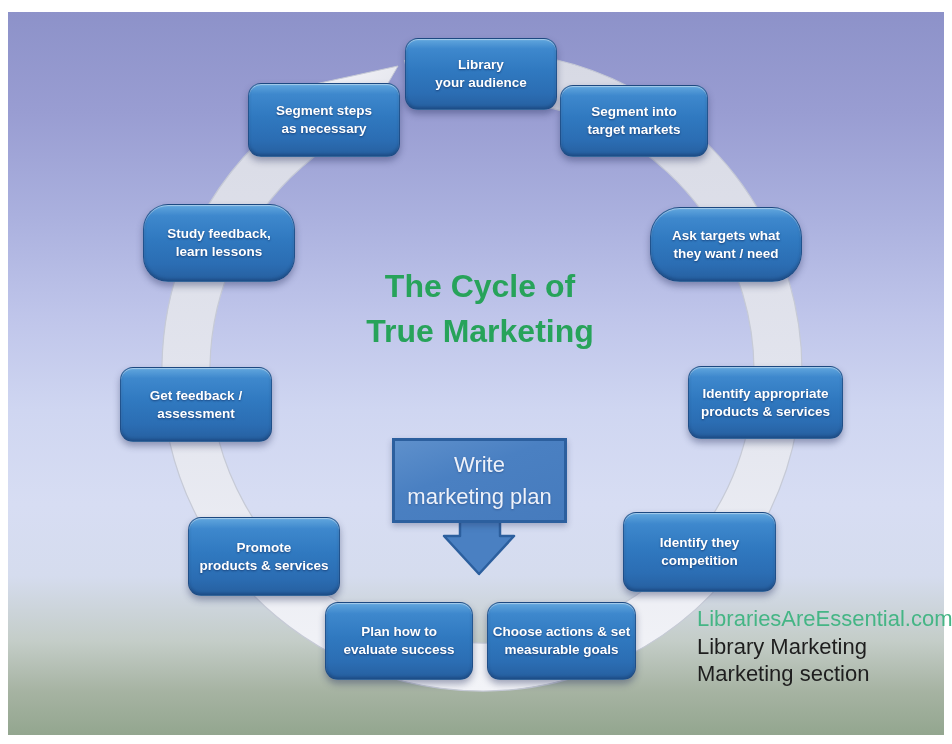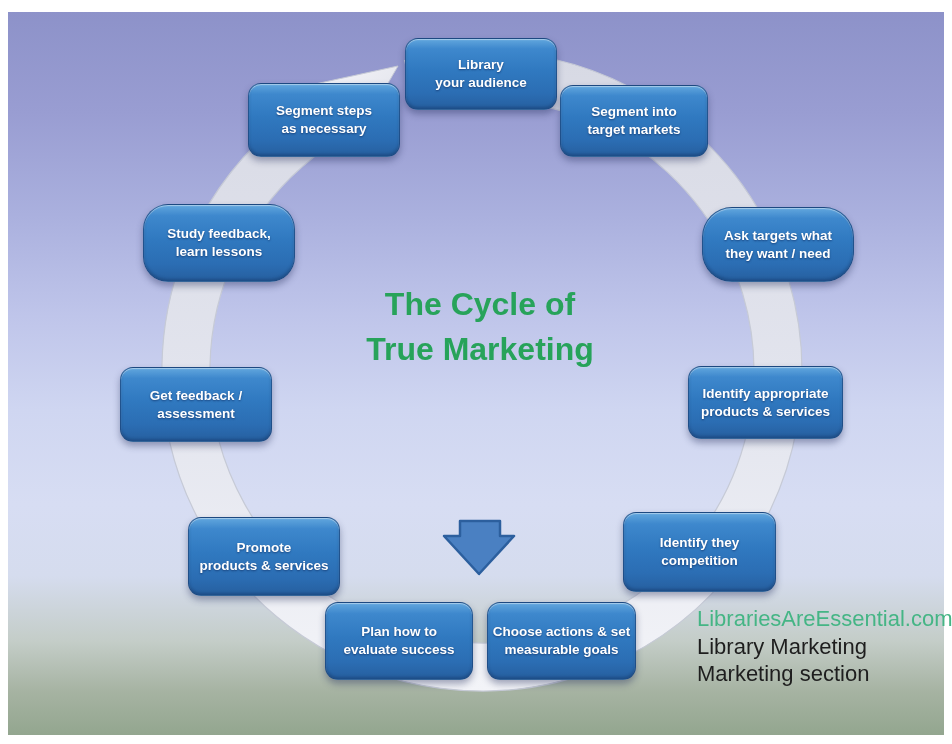--- a/index.html
+++ b/index.html
@@ -31,21 +31,21 @@
   }
   .step-label{
     color:#ffffff;font-weight:bold;font-size:13.5px;line-height:1.32;
     text-align:center;white-space:pre-line;
     text-shadow:0 1px 2px rgba(8,24,70,0.55);
     padding:0 4px;
   }
 
   
   #cycle-title{
-    position:absolute;z-index:2;left:280px;top:282px;width:400px;
+    position:absolute;z-index:2;left:280px;top:264px;width:400px;
     text-align:center;font-weight:bold;font-size:32px;line-height:1.4;
     color:#27a35a;white-space:pre-line;letter-spacing:0px;
   }
 
   
   #plan-box{
     position:absolute;z-index:2;left:392px;top:438px;width:175px;height:85px;
     background:linear-gradient(160deg,#5e90cc 0%,#4a80c2 40%,#467bbd 100%);
     border:3px solid #2c5f9e;box-sizing:border-box;
     display:flex;align-items:center;justify-content:center;
@@ -87,31 +87,35 @@
     <path d="M 404.6 60.5 A 320 320 0 1 1 312.4 99.6 L 337.9 140.3 A 272 272 0 1 0 416.2 107.1 Z" fill="url(#ringGrad)" stroke="#c6cad6" stroke-width="1.2"></path>
 
     <path d="M 398 66 L 306 86 L 338 114 L 348 152 Z" fill="url(#headGrad)" stroke="#c6cad6" stroke-width="1"></path>
 
     <path d="M 460 521 L 460 536 L 444 536 L 479 574 L 514 536 L 500 536 L 500 521 Z" fill="#4a80c2" stroke="#2c5f9e" stroke-width="2.5" stroke-linejoin="round"></path>
   </svg>
 
   <div id="cycle-title">The Cycle of
 True Marketing</div>
 
+  <div id="plan-box">
+    <div id="plan-label">Write
+marketing plan</div>
+  </div>
 
   <div id="steps-layer">
       <div class="step" style="position: absolute; left: 405px; top: 38px; width: 150px; height: 70px;">
     <div class="step-label">Library
 your audience</div>
   </div>
       <div class="step" style="position: absolute; left: 560px; top: 85px; width: 146px; height: 70px;">
     <div class="step-label">Segment into
 target markets</div>
   </div>
-      <div class="step" style="position: absolute; left: 702px; top: 207px; width: 150px; height: 73px; border-radius: 30px;">
+      <div class="step" style="position: absolute; left: 650px; top: 207px; width: 150px; height: 73px; border-radius: 30px;">
     <div class="step-label">Ask targets what
 they want / need</div>
   </div>
       <div class="step" style="position: absolute; left: 688px; top: 366px; width: 153px; height: 71px;">
     <div class="step-label">Identify appropriate
 products &amp; services</div>
   </div>
       <div class="step" style="position: absolute; left: 623px; top: 512px; width: 151px; height: 78px;">
     <div class="step-label">Identify they
 competition</div>

